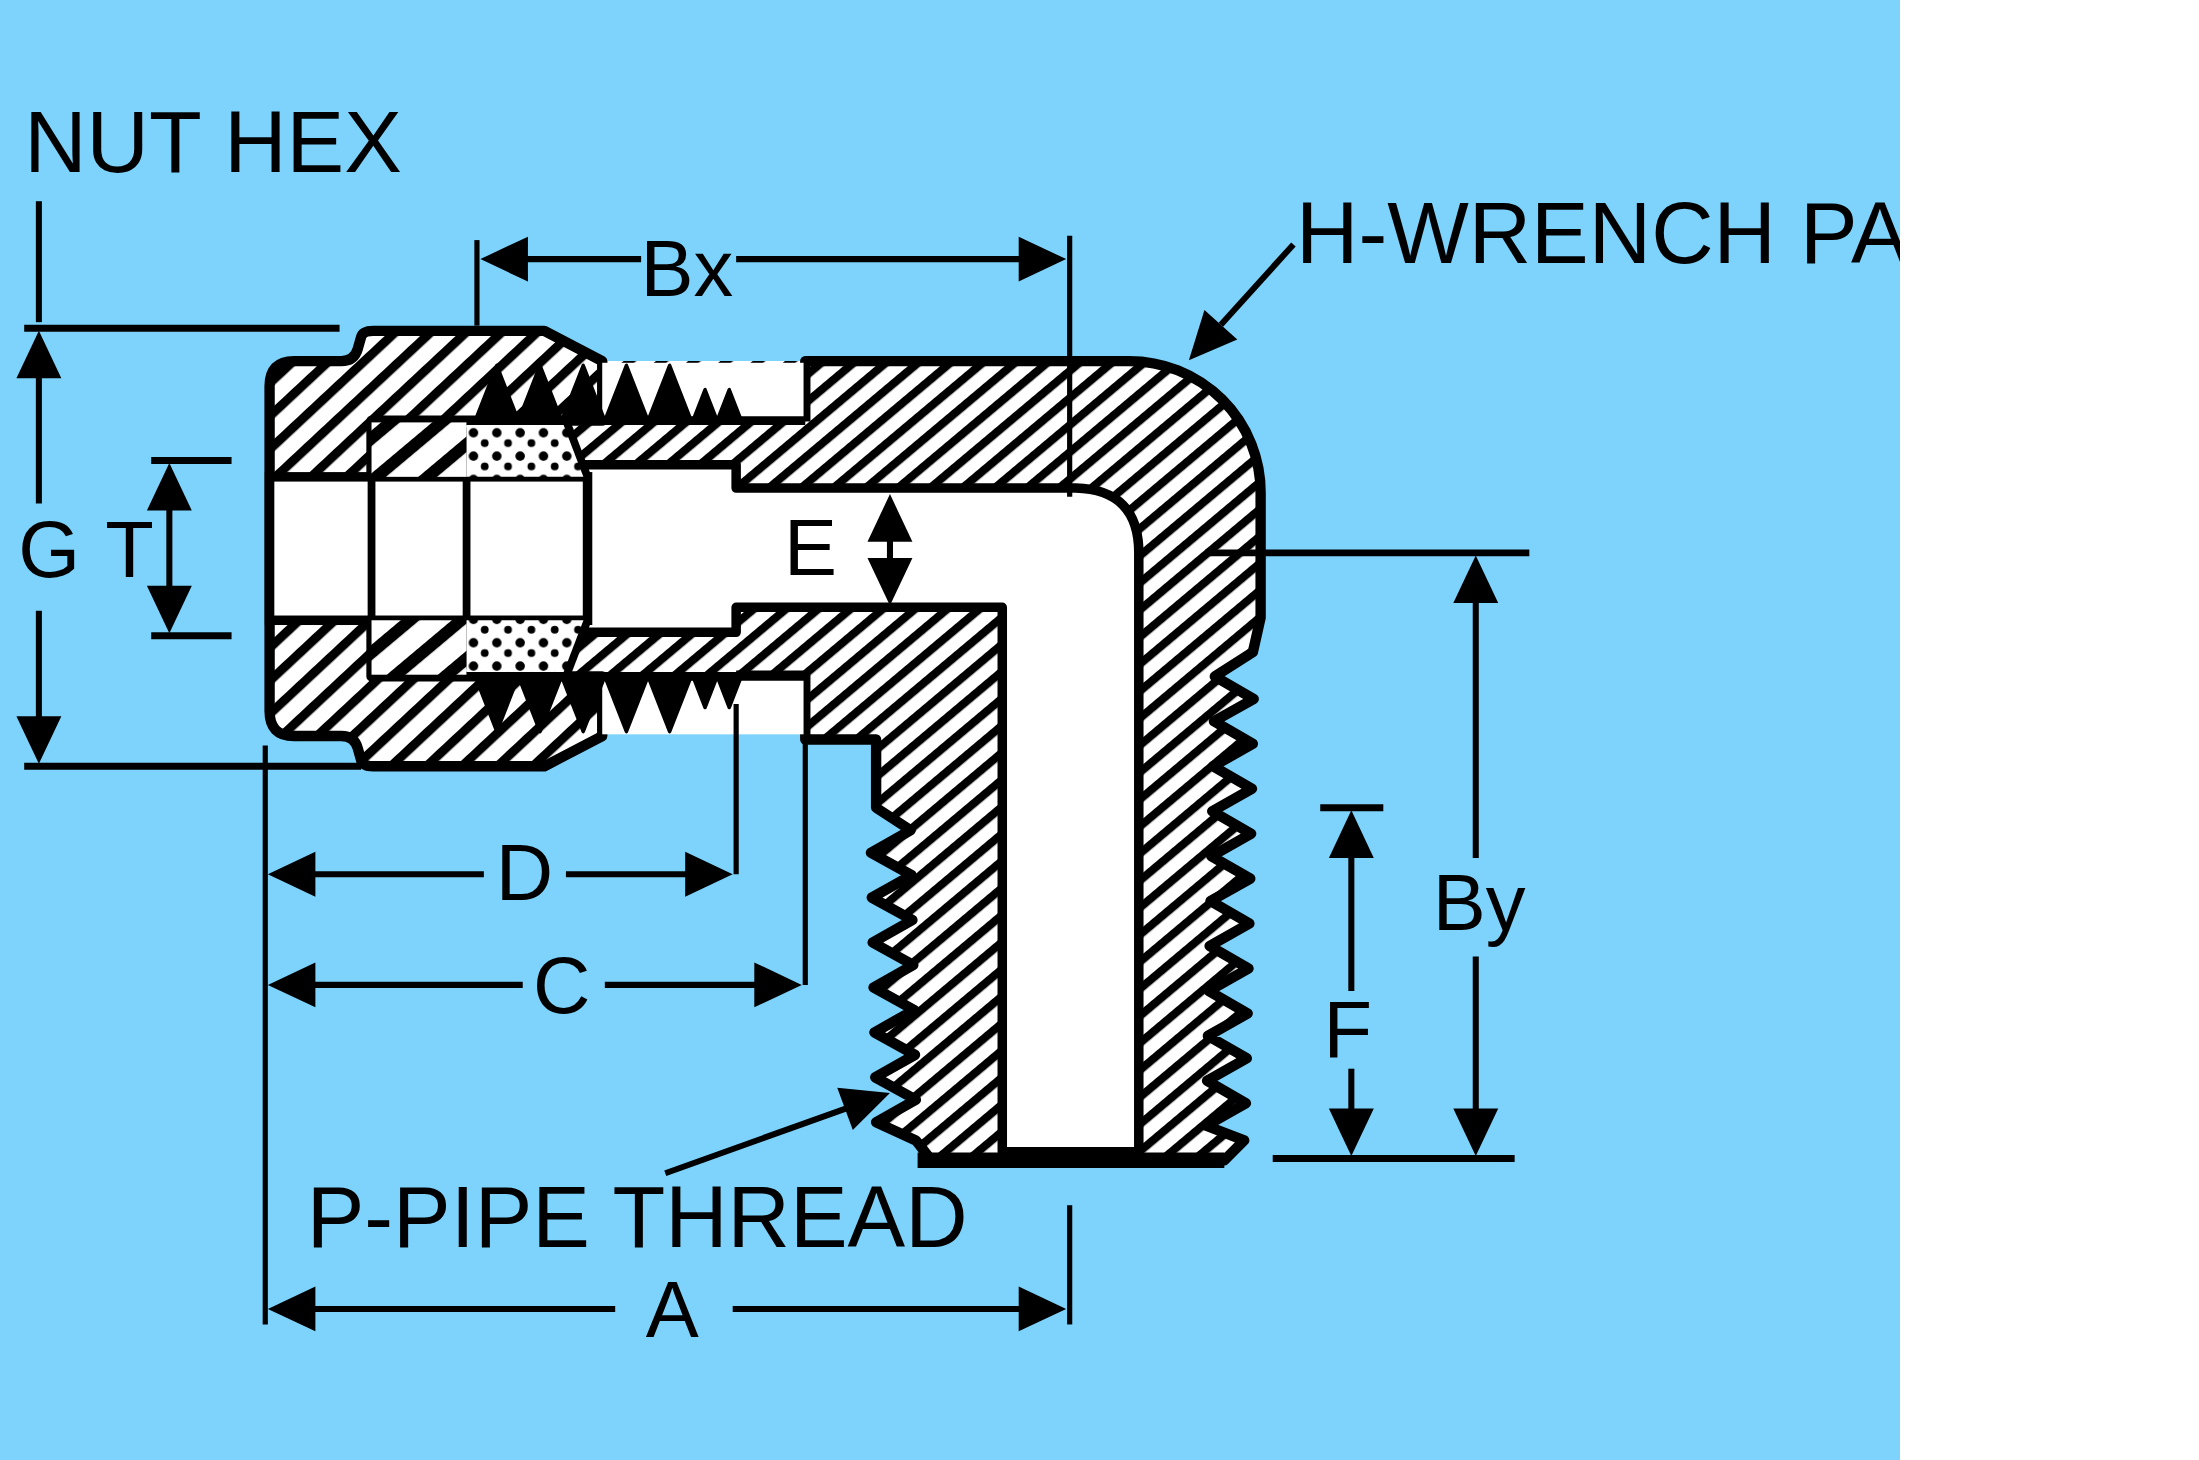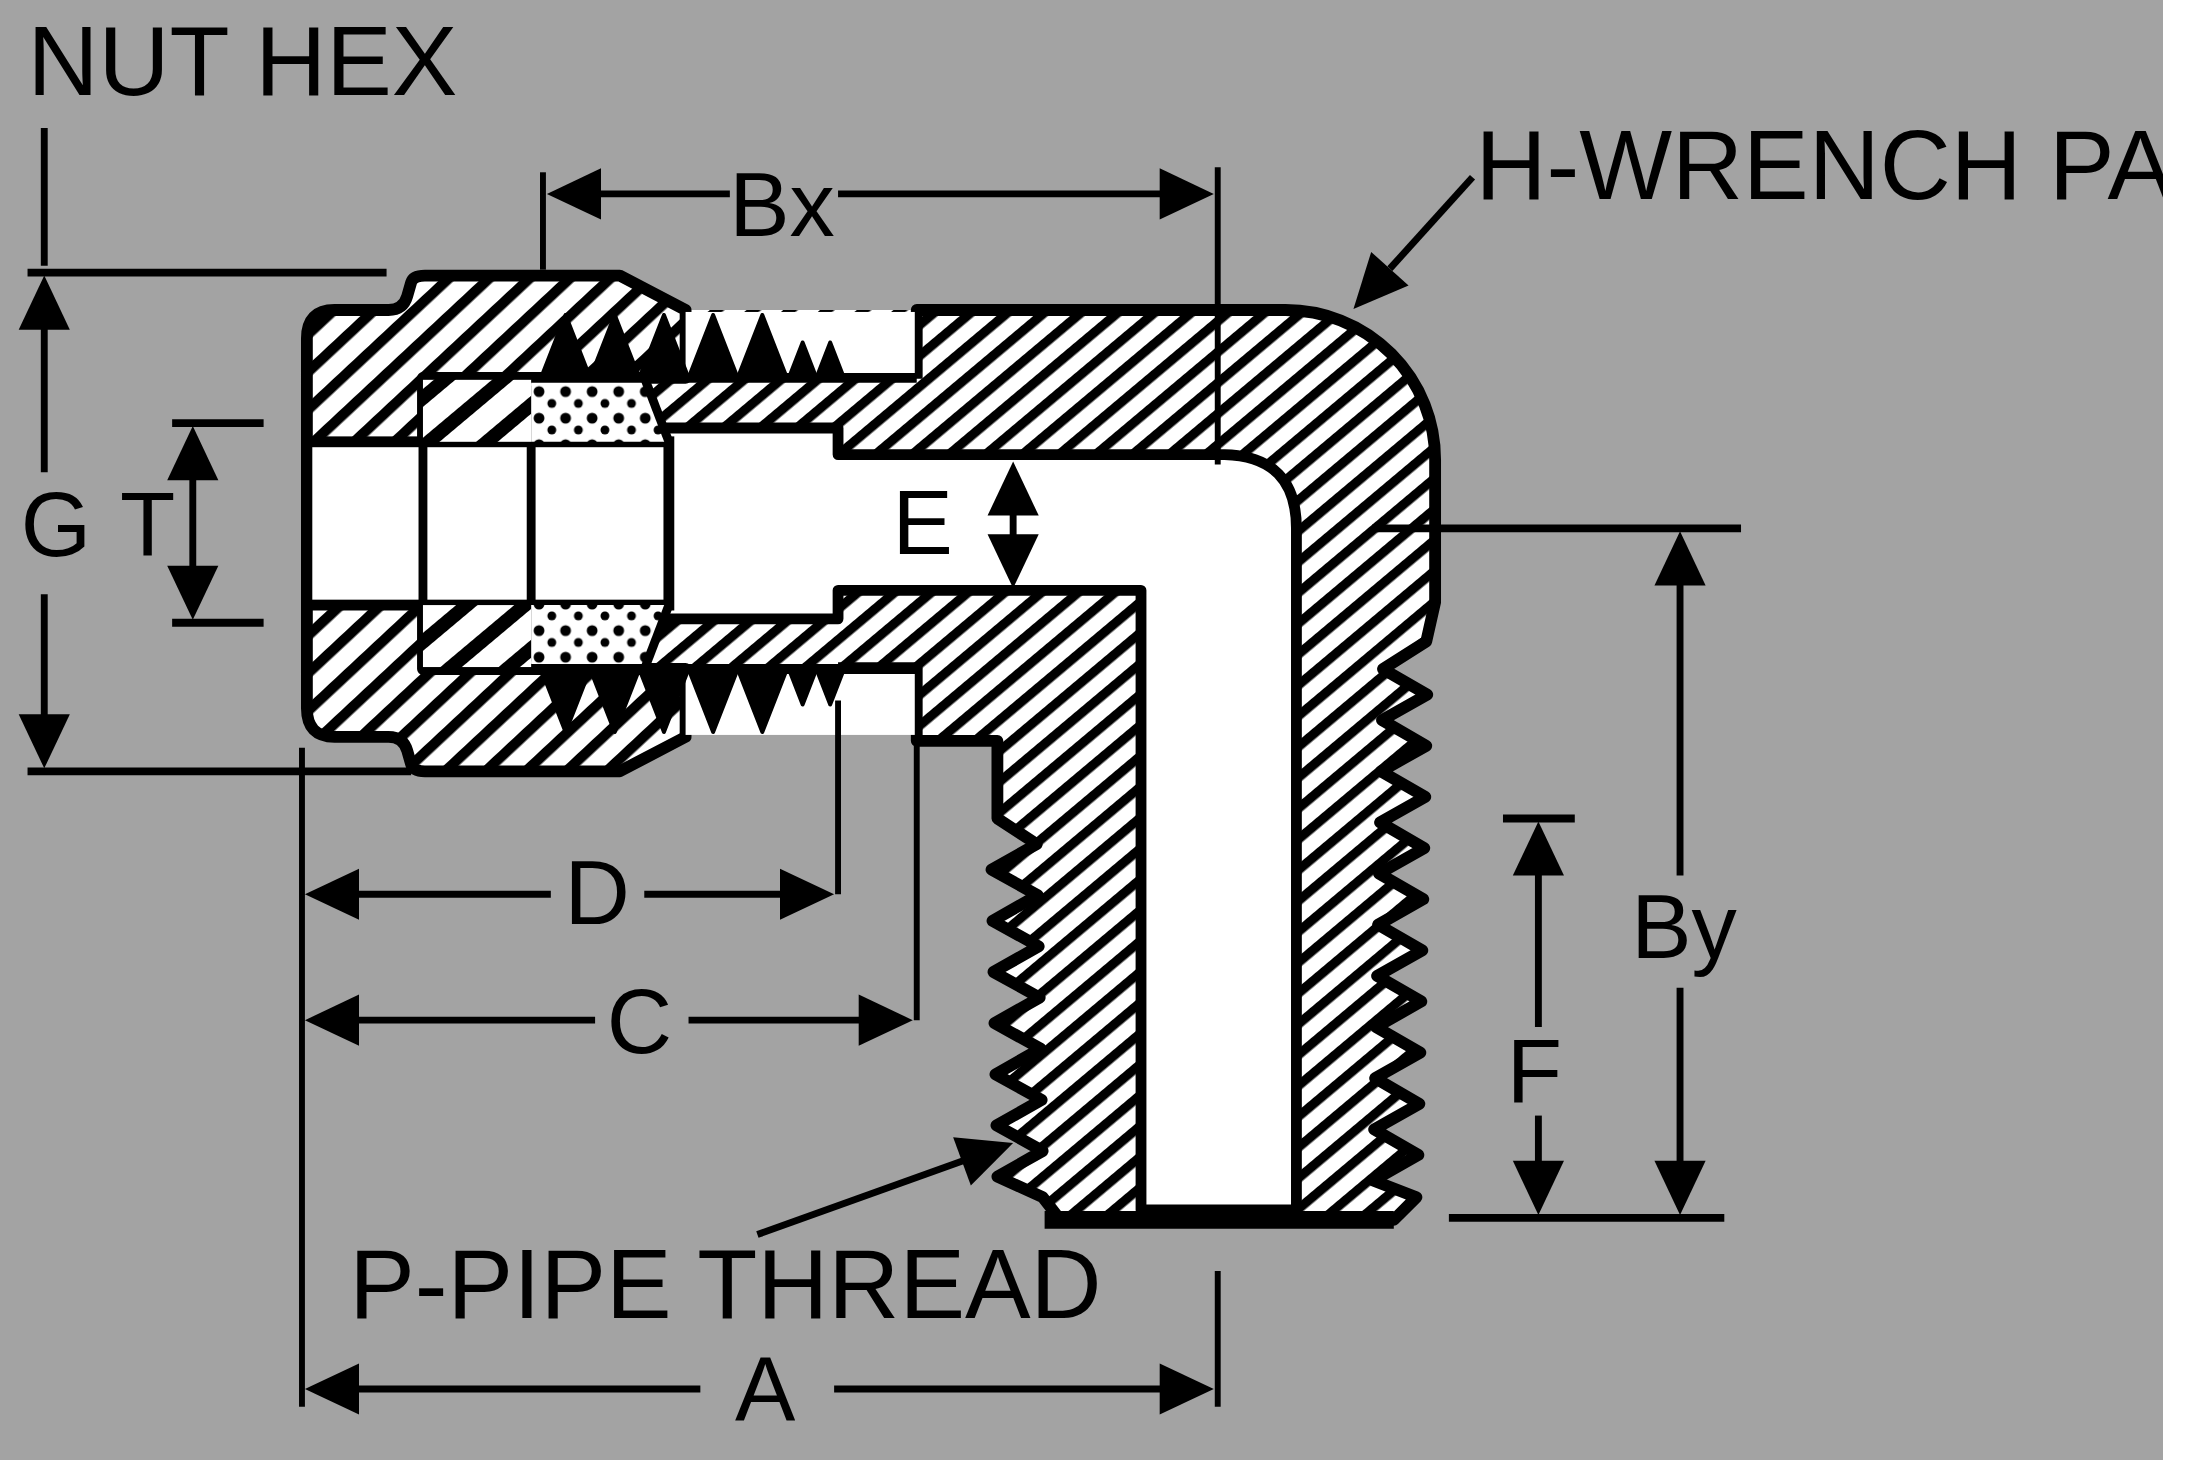--- a/index.html
+++ b/index.html
@@ -1,16 +1,16 @@
 <!DOCTYPE html>
 <html><head>
 <meta charset="utf-8">
 <style>
   html,body{margin:0;padding:0;background:#ffffff;}
-  .stage{width:2163px;height:1460px;position:relative;background:#a3a3a3;overflow:hidden;}
+  .stage{width:1900px;height:1460px;position:relative;background:#7dd3fc;overflow:hidden;}
   svg{display:block;width:100%;height:100%;}
   text{font-family:"Liberation Sans","DejaVu Sans",sans-serif;fill:#000;}
   .lbl-big{font-size:100px;}
   .lbl-dim{font-size:92px;}
 </style>
 </head>
 <body>
 
 <div class="stage">
 <svg viewBox="0 0 2199 1460">

